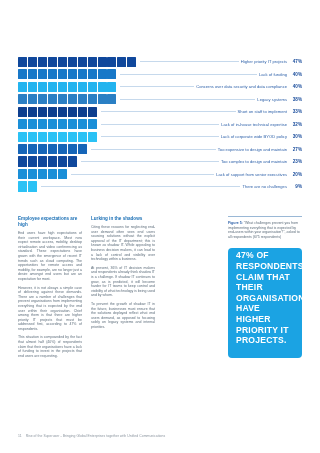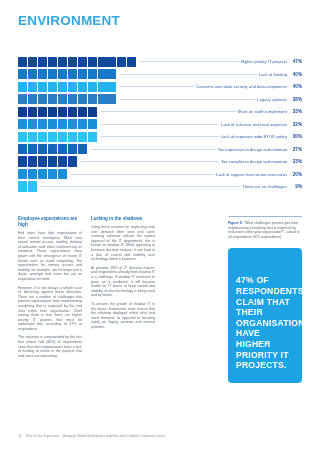--- a/index.html
+++ b/index.html
@@ -123,21 +123,21 @@
     font-size: 3.5px;
     line-height: 4.6px;
     margin-bottom: 9px;
   }
   .fig-caption b {
     color: #2b5fa8;
   }
   .callout {
     background: #1ba3e3;
     border-radius: 4px;
-    padding: 27px 8px 12px 8px;
+    padding: 2px 8px 12px 8px;
     color: #ffffff;
     font-size: 8.6px;
     line-height: 10.6px;
     font-weight: bold;
     text-transform: uppercase;
     letter-spacing: 0.2px;
   }
 
   
   .footer {
@@ -148,21 +148,20 @@
     font-size: 3.4px;
     line-height: 5px;
     letter-spacing: 0.05px;
   }
   .footer .pagenum { margin-right: 3px; }
 </style>
 </head>
 <body>
 
 <div class="page-title">
-  <span class="line2">Environment</span>
 </div>
 
 <div class="chart" id="chart">
     <div class="chart-row">
       <div class="blocks">
         <div class="blk" style="background: rgb(16, 72, 156);"></div>
         <div class="blk" style="background: rgb(16, 72, 156);"></div>
         <div class="blk" style="background: rgb(16, 72, 156);"></div>
         <div class="blk" style="background: rgb(16, 72, 156);"></div>
         <div class="blk" style="background: rgb(16, 72, 156);"></div>

